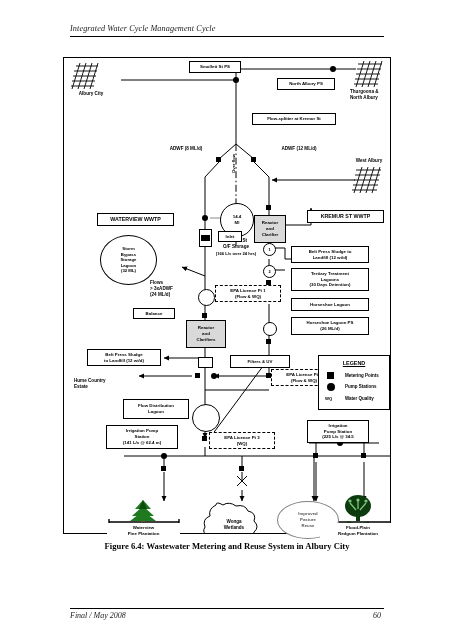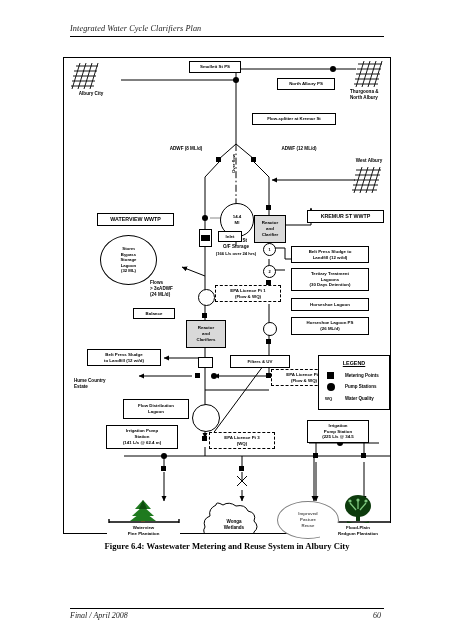--- a/index.html
+++ b/index.html
@@ -59,21 +59,21 @@
   .legend{position:absolute;border:1.1px solid #000;background:#fff;box-sizing:border-box;}
   .legend-title{position:absolute;left:0;top:4px;width:100%;text-align:center;
      font-size:5.4px;font-weight:bold;text-decoration:underline;}
   .lg-row{position:absolute;font-size:4.5px;font-weight:bold;}
 </style>
 </head>
 <body>
 
 <div class="page">
 
-  <div class="hdr-text">Integrated Water Cycle Clarifiers Plan</div>
+  <div class="hdr-text">Integrated Water Cycle Management Cycle</div>
   <div class="hdr-rule"></div>
 
   <div class="fig">
 
     <svg class="svgl" viewBox="0 0 326 475">
       <defs>
         <marker id="ar" markerWidth="7" markerHeight="7" refX="5.2" refY="2.6" orient="auto" markerUnits="strokeWidth">
           <path d="M0,0 L5.4,2.6 L0,5.2 z" fill="#000"></path>
         </marker>
       </defs>
@@ -382,16 +382,16 @@
       <div class="dot" style="left:8px;top:27px;width:8px;height:8px;"></div>
       <div class="lg-row" style="left:26px;top:28px;">Pump Stations</div>
       <div class="lg-row" style="left:6px;top:40px;font-size:4.2px;">WQ</div>
       <div class="lg-row" style="left:26px;top:40px;">Water Quality</div>
     </div>
 
   </div>
 
   <div class="caption">Figure 6.4: Wastewater Metering and Reuse System in Albury City</div>
   <div class="ftr-rule"></div>
-  <div class="ftr-left">Final / April 2008</div>
+  <div class="ftr-left">Final / May 2008</div>
   <div class="ftr-right">60</div>
 
 </div>
 
 </body></html>

